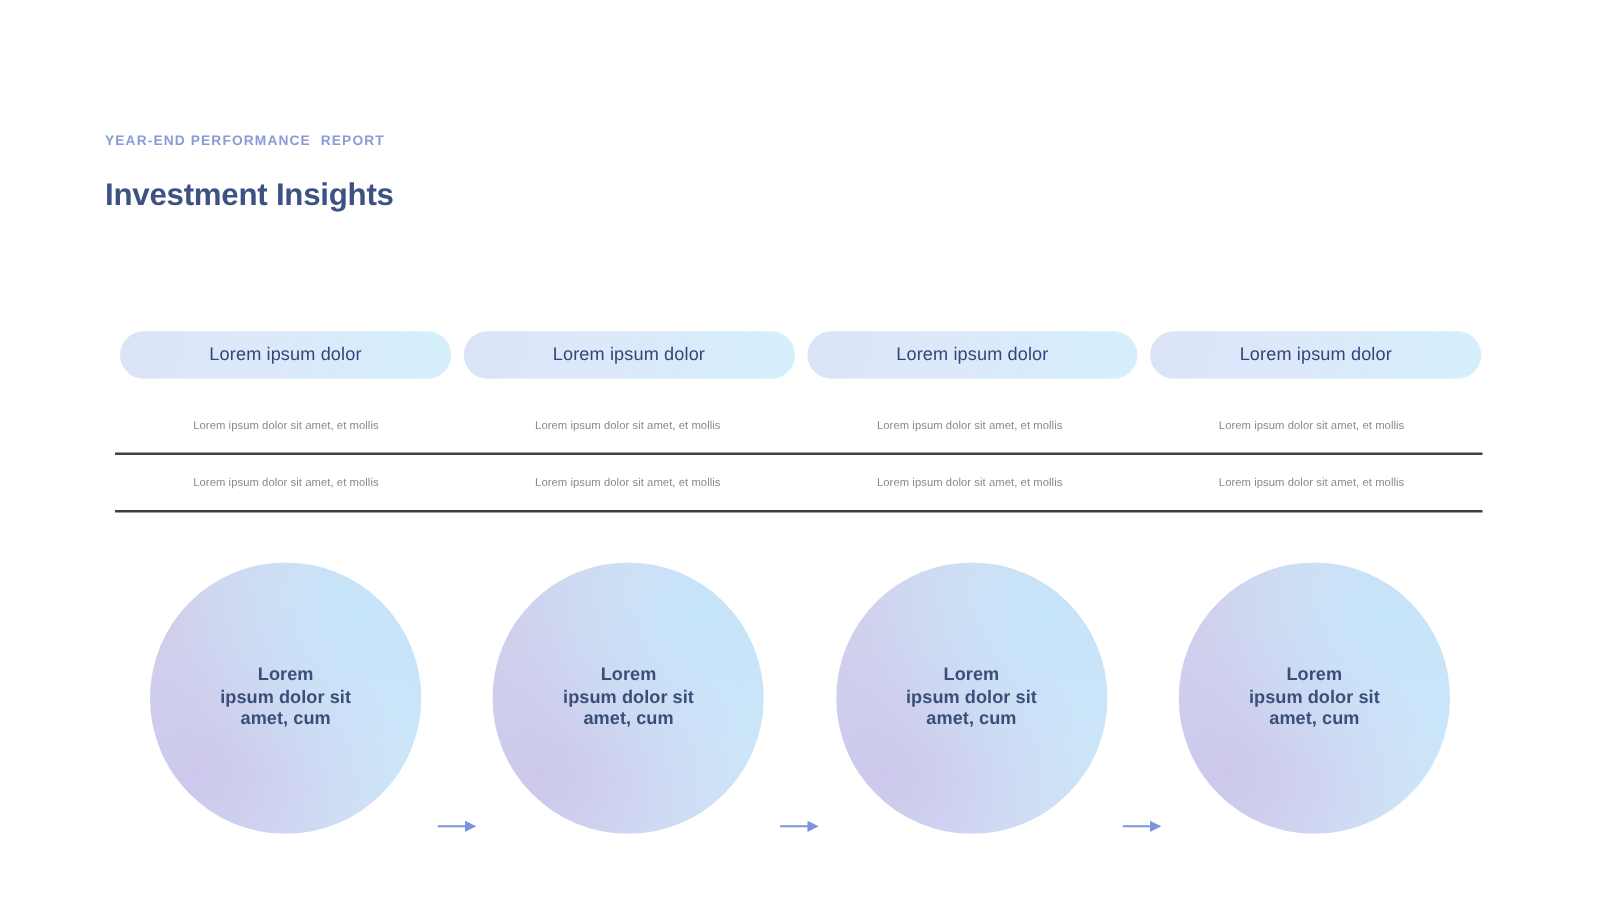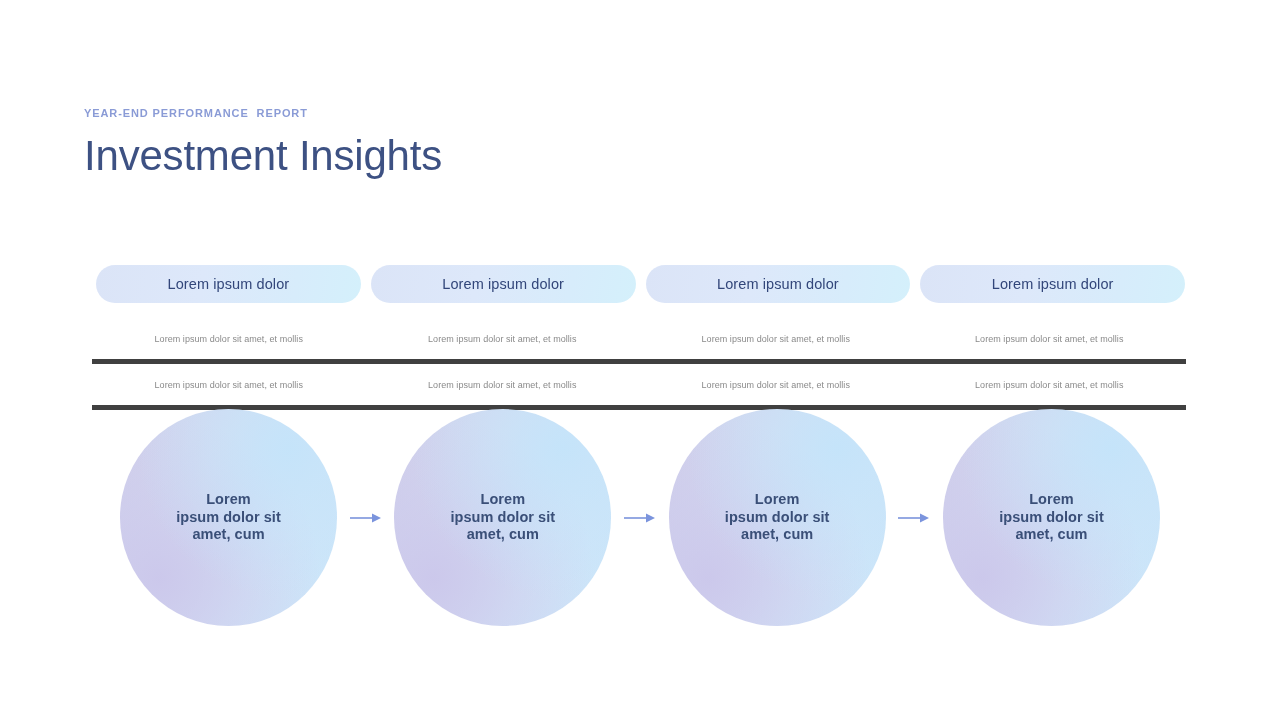--- a/index.html
+++ b/index.html
@@ -31,22 +31,22 @@
     font-size: 11px;
     font-weight: 700;
     letter-spacing: 0.9px;
     color: #8a9bd6;
     text-transform: uppercase;
     white-space: pre;
     line-height: 14px;
   }
   .title {
     margin-top: 14px;
-    font-size: 42px;
-    font-weight: 400;
+    font-size: 25px;
+    font-weight: 700;
     color: #3d5183;
     letter-spacing: -0.2px;
     line-height: 44px;
   }
 
   
   .pill-row {
     position: absolute;
     left: 96px;
     top: 247px;
@@ -72,39 +72,39 @@
   .table {
     position: absolute;
     left: 92px;
     top: 300px;
     width: 1094px;
   }
   .trow {
     display: flex;
     height: 46px;
     align-items: center;
-    border-bottom: 5px solid #404040;
+    border-bottom: 2px solid #404040;
   }
   .tcell {
     flex: 1 1 0;
     text-align: center;
     font-size: 9px;
     color: #8a8a8a;
     letter-spacing: 0.05px;
     white-space: nowrap;
   }
 
   
   .circle-row {
     position: absolute;
     left: 120px;
-    top: 391px;
+    top: 432px;
     width: 1040px;
     display: flex;
-    align-items: center;
+    align-items: flex-end;
   }
   .circle {
     width: 217px;
     height: 217px;
     flex: 0 0 217px;
     border-radius: 50%;
     display: flex;
     align-items: center;
     justify-content: center;
     background:

